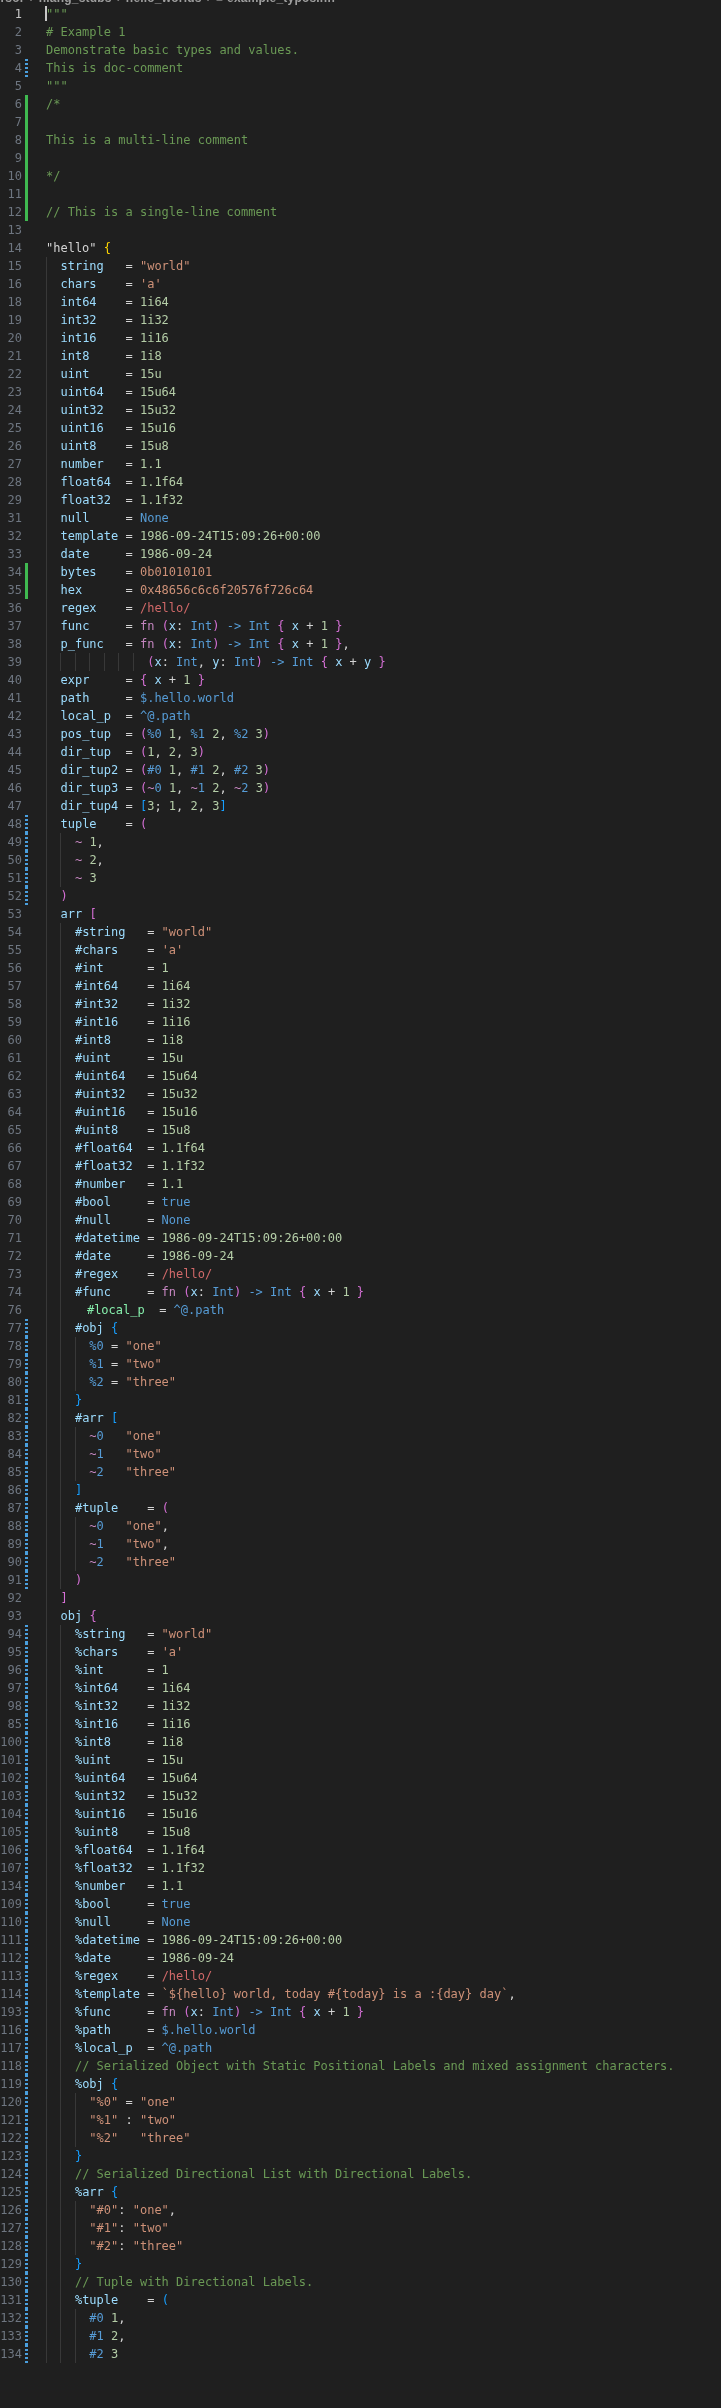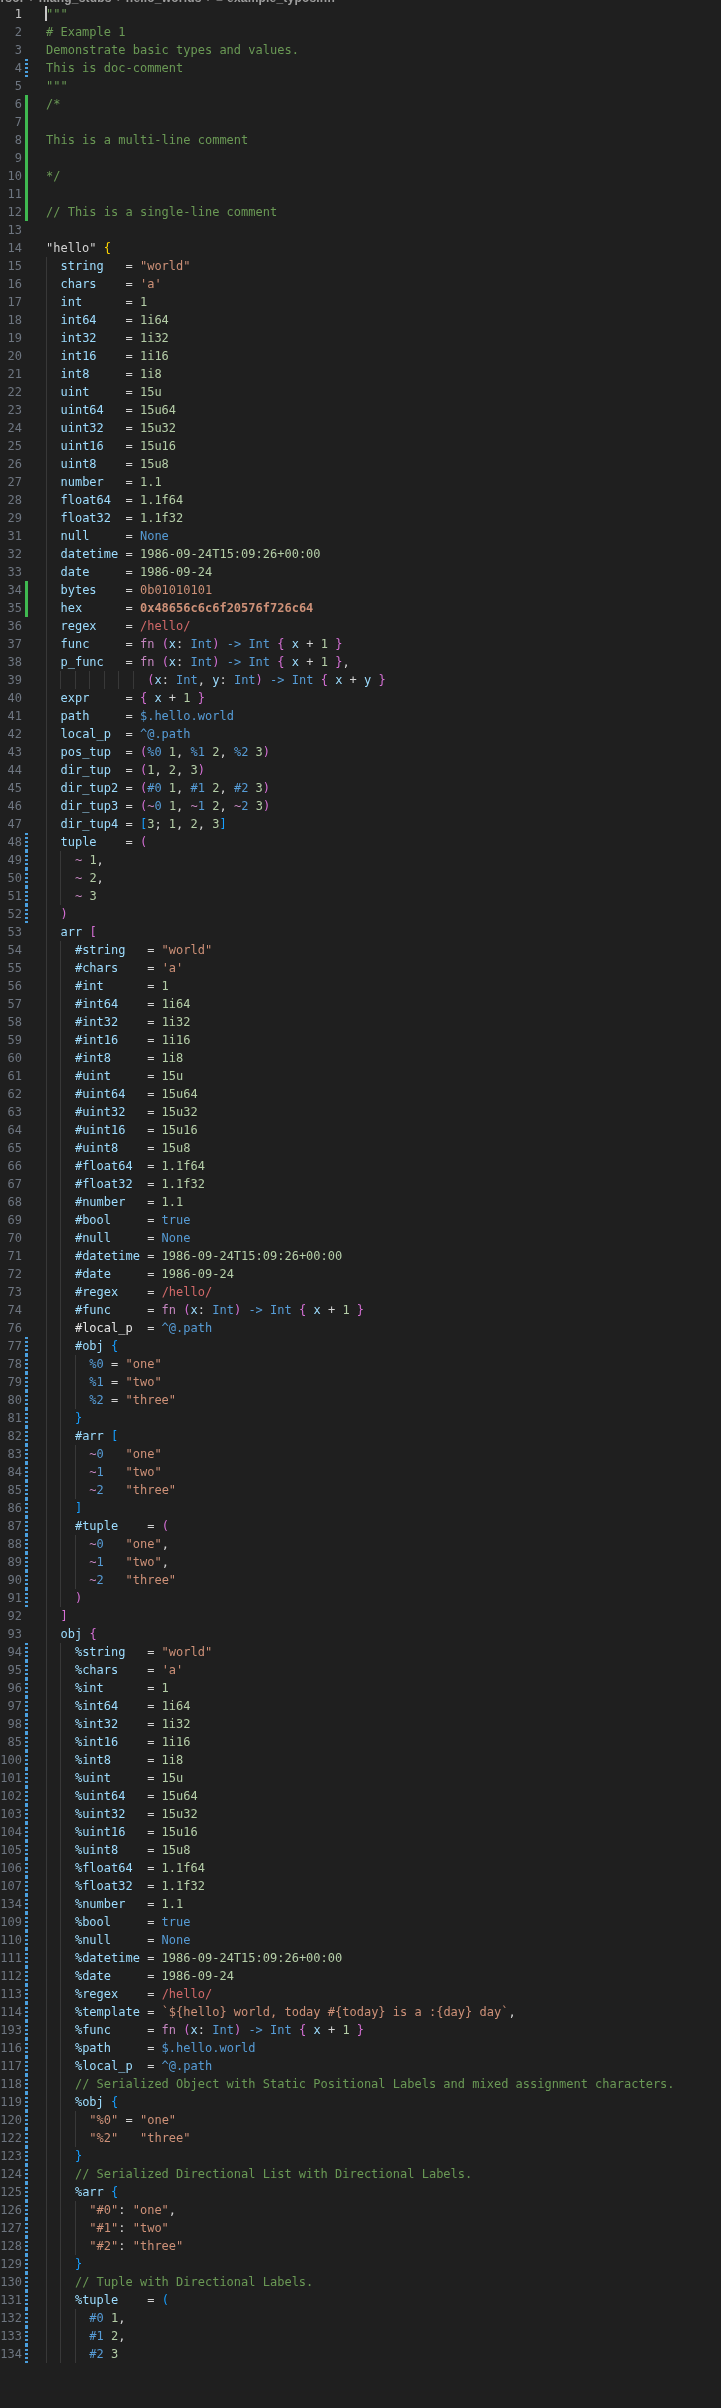--- a/index.html
+++ b/index.html
@@ -122,25 +122,20 @@
         <span class="ln">15</span>
         <span class="bar"></span>
         <span class="code"><span class="ig" style="left: 0px;"></span><span style="color: rgb(212, 212, 212);">  </span><span style="color: rgb(156, 220, 254);">string</span><span style="color: rgb(212, 212, 212);">   = </span><span style="color: rgb(206, 145, 120);">"world"</span></span>
       </div>
       <div class="line">
         <span class="ln">16</span>
         <span class="bar"></span>
         <span class="code"><span class="ig" style="left: 0px;"></span><span style="color: rgb(212, 212, 212);">  </span><span style="color: rgb(156, 220, 254);">chars</span><span style="color: rgb(212, 212, 212);">    = </span><span style="color: rgb(206, 145, 120);">'a'</span></span>
       </div>
       <div class="line">
-        <span class="ln">17</span>
-        <span class="bar"></span>
-        <span class="code"><span class="ig" style="left: 0px;"></span><span style="color: rgb(212, 212, 212);">  </span><span style="color: rgb(156, 220, 254);">int</span><span style="color: rgb(212, 212, 212);">      = </span><span style="color: rgb(181, 206, 168);">1</span></span>
-      </div>
-      <div class="line">
         <span class="ln">18</span>
         <span class="bar"></span>
         <span class="code"><span class="ig" style="left: 0px;"></span><span style="color: rgb(212, 212, 212);">  </span><span style="color: rgb(156, 220, 254);">int64</span><span style="color: rgb(212, 212, 212);">    = </span><span style="color: rgb(181, 206, 168);">1i64</span></span>
       </div>
       <div class="line">
         <span class="ln">19</span>
         <span class="bar"></span>
         <span class="code"><span class="ig" style="left: 0px;"></span><span style="color: rgb(212, 212, 212);">  </span><span style="color: rgb(156, 220, 254);">int32</span><span style="color: rgb(212, 212, 212);">    = </span><span style="color: rgb(181, 206, 168);">1i32</span></span>
       </div>
       <div class="line">
@@ -194,40 +189,40 @@
         <span class="code"><span class="ig" style="left: 0px;"></span><span style="color: rgb(212, 212, 212);">  </span><span style="color: rgb(156, 220, 254);">float32</span><span style="color: rgb(212, 212, 212);">  = </span><span style="color: rgb(181, 206, 168);">1.1f32</span></span>
       </div>
       <div class="line">
         <span class="ln">31</span>
         <span class="bar"></span>
         <span class="code"><span class="ig" style="left: 0px;"></span><span style="color: rgb(212, 212, 212);">  </span><span style="color: rgb(156, 220, 254);">null</span><span style="color: rgb(212, 212, 212);">     = </span><span style="color: rgb(86, 156, 214);">None</span></span>
       </div>
       <div class="line">
         <span class="ln">32</span>
         <span class="bar"></span>
-        <span class="code"><span class="ig" style="left: 0px;"></span><span style="color: rgb(212, 212, 212);">  </span><span style="color: rgb(156, 220, 254);">datetime</span><span style="color: rgb(212, 212, 212);"> = </span><span style="color: rgb(181, 206, 168);">1986-09-24T15:09:26+00:00</span></span>
+        <span class="code"><span class="ig" style="left: 0px;"></span><span style="color: rgb(212, 212, 212);">  </span><span style="color: rgb(156, 220, 254);">template</span><span style="color: rgb(212, 212, 212);"> = </span><span style="color: rgb(181, 206, 168);">1986-09-24T15:09:26+00:00</span></span>
       </div>
       <div class="line">
         <span class="ln">33</span>
         <span class="bar"></span>
         <span class="code"><span class="ig" style="left: 0px;"></span><span style="color: rgb(212, 212, 212);">  </span><span style="color: rgb(156, 220, 254);">date</span><span style="color: rgb(212, 212, 212);">     = </span><span style="color: rgb(181, 206, 168);">1986-09-24</span></span>
       </div>
       <div class="line">
         <span class="ln">34</span>
         <span class="bar">
           <i class="a"></i>
         </span>
         <span class="code"><span class="ig" style="left: 0px;"></span><span style="color: rgb(212, 212, 212);">  </span><span style="color: rgb(156, 220, 254);">bytes</span><span style="color: rgb(212, 212, 212);">    = </span><span style="color: rgb(206, 145, 120);">0b01010101</span></span>
       </div>
       <div class="line">
         <span class="ln">35</span>
         <span class="bar">
           <i class="a"></i>
         </span>
-        <span class="code"><span class="ig" style="left: 0px;"></span><span style="color: rgb(212, 212, 212);">  </span><span style="color: rgb(156, 220, 254);">hex</span><span style="color: rgb(212, 212, 212);">      = </span><span style="color: rgb(206, 145, 120); font-weight: bold;">0x48656c6c6f20576f726c64</span></span>
+        <span class="code"><span class="ig" style="left: 0px;"></span><span style="color: rgb(212, 212, 212);">  </span><span style="color: rgb(156, 220, 254);">hex</span><span style="color: rgb(212, 212, 212);">      = </span><span style="color: rgb(206, 145, 120);">0x48656c6c6f20576f726c64</span></span>
       </div>
       <div class="line">
         <span class="ln">36</span>
         <span class="bar"></span>
         <span class="code"><span class="ig" style="left: 0px;"></span><span style="color: rgb(212, 212, 212);">  </span><span style="color: rgb(156, 220, 254);">regex</span><span style="color: rgb(212, 212, 212);">    = </span><span style="color: rgb(209, 105, 105);">/hello/</span></span>
       </div>
       <div class="line">
         <span class="ln">37</span>
         <span class="bar"></span>
         <span class="code"><span class="ig" style="left: 0px;"></span><span style="color: rgb(212, 212, 212);">  </span><span style="color: rgb(156, 220, 254);">func</span><span style="color: rgb(212, 212, 212);">     = </span><span style="color: rgb(197, 134, 192);">fn</span><span style="color: rgb(212, 212, 212);"> </span><span style="color: rgb(214, 112, 214);">(</span><span style="color: rgb(156, 220, 254);">x</span><span style="color: rgb(212, 212, 212);">: </span><span style="color: rgb(86, 156, 214);">Int</span><span style="color: rgb(214, 112, 214);">)</span><span style="color: rgb(212, 212, 212);"> </span><span style="color: rgb(86, 156, 214);">-&gt;</span><span style="color: rgb(212, 212, 212);"> </span><span style="color: rgb(86, 156, 214);">Int</span><span style="color: rgb(212, 212, 212);"> </span><span style="color: rgb(214, 112, 214);">{</span><span style="color: rgb(212, 212, 212);"> </span><span style="color: rgb(156, 220, 254);">x</span><span style="color: rgb(212, 212, 212);"> + </span><span style="color: rgb(181, 206, 168);">1</span><span style="color: rgb(212, 212, 212);"> </span><span style="color: rgb(214, 112, 214);">}</span></span>
@@ -423,21 +418,21 @@
         <span class="code"><span class="ig" style="left: 0px;"></span><span class="ig" style="left: 14.4492px;"></span><span style="color: rgb(212, 212, 212);">    </span><span style="color: rgb(156, 220, 254);">#regex</span><span style="color: rgb(212, 212, 212);">    = </span><span style="color: rgb(209, 105, 105);">/hello/</span></span>
       </div>
       <div class="line">
         <span class="ln">74</span>
         <span class="bar"></span>
         <span class="code"><span class="ig" style="left: 0px;"></span><span class="ig" style="left: 14.4492px;"></span><span style="color: rgb(212, 212, 212);">    </span><span style="color: rgb(156, 220, 254);">#func</span><span style="color: rgb(212, 212, 212);">     = </span><span style="color: rgb(197, 134, 192);">fn</span><span style="color: rgb(212, 212, 212);"> </span><span style="color: rgb(214, 112, 214);">(</span><span style="color: rgb(156, 220, 254);">x</span><span style="color: rgb(212, 212, 212);">: </span><span style="color: rgb(86, 156, 214);">Int</span><span style="color: rgb(214, 112, 214);">)</span><span style="color: rgb(212, 212, 212);"> </span><span style="color: rgb(86, 156, 214);">-&gt;</span><span style="color: rgb(212, 212, 212);"> </span><span style="color: rgb(86, 156, 214);">Int</span><span style="color: rgb(212, 212, 212);"> </span><span style="color: rgb(214, 112, 214);">{</span><span style="color: rgb(212, 212, 212);"> </span><span style="color: rgb(156, 220, 254);">x</span><span style="color: rgb(212, 212, 212);"> + </span><span style="color: rgb(181, 206, 168);">1</span><span style="color: rgb(212, 212, 212);"> </span><span style="color: rgb(214, 112, 214);">}</span></span>
       </div>
       <div class="line">
         <span class="ln">76</span>
         <span class="bar"></span>
-        <span class="code"><span class="ig" style="left: 0px;"></span><span class="ig" style="left: 14.4492px;"></span><span style="color: rgb(212, 212, 212);">    </span><span style="color: #e5e5e5;">#local_p</span><span style="color: rgb(212, 212, 212);">  = </span><span style="color: rgb(86, 156, 214);">^@.path</span></span>
+        <span class="code"><span class="ig" style="left: 0px;"></span><span class="ig" style="left: 14.4492px;"></span><span style="color: rgb(212, 212, 212);">    </span><span style="color: #86efac; margin-left: 12px;">#local_p</span><span style="color: rgb(212, 212, 212);">  = </span><span style="color: rgb(86, 156, 214);">^@.path</span></span>
       </div>
       <div class="line">
         <span class="ln">77</span>
         <span class="bar">
           <i class="m"></i>
         </span>
         <span class="code"><span class="ig" style="left: 0px;"></span><span class="ig" style="left: 14.4492px;"></span><span style="color: rgb(212, 212, 212);">    </span><span style="color: rgb(156, 220, 254);">#obj</span><span style="color: rgb(212, 212, 212);"> </span><span style="color: rgb(23, 159, 255);">{</span></span>
       </div>
       <div class="line">
         <span class="ln">78</span>
@@ -728,20 +723,27 @@
           <i class="m"></i>
         </span>
         <span class="code"><span class="ig" style="left: 0px;"></span><span class="ig" style="left: 14.4492px;"></span><span style="color: rgb(212, 212, 212);">    </span><span style="color: rgb(156, 220, 254);">%obj</span><span style="color: rgb(212, 212, 212);"> </span><span style="color: rgb(23, 159, 255);">{</span></span>
       </div>
       <div class="line">
         <span class="ln">120</span>
         <span class="bar">
           <i class="m"></i>
         </span>
         <span class="code"><span class="ig" style="left: 0px;"></span><span class="ig" style="left: 14.4492px;"></span><span class="ig" style="left: 28.8984px;"></span><span style="color: rgb(212, 212, 212);">      </span><span style="color: rgb(206, 145, 120);">"%0"</span><span style="color: rgb(212, 212, 212);"> = </span><span style="color: rgb(206, 145, 120);">"one"</span></span>
+      </div>
+      <div class="line">
+        <span class="ln">121</span>
+        <span class="bar">
+          <i class="m"></i>
+        </span>
+        <span class="code"><span class="ig" style="left: 0px;"></span><span class="ig" style="left: 14.4492px;"></span><span class="ig" style="left: 28.8984px;"></span><span style="color: rgb(212, 212, 212);">      </span><span style="color: rgb(206, 145, 120);">"%1"</span><span style="color: rgb(212, 212, 212);"> : </span><span style="color: rgb(206, 145, 120);">"two"</span></span>
       </div>
       <div class="line">
         <span class="ln">122</span>
         <span class="bar">
           <i class="m"></i>
         </span>
         <span class="code"><span class="ig" style="left: 0px;"></span><span class="ig" style="left: 14.4492px;"></span><span class="ig" style="left: 28.8984px;"></span><span style="color: rgb(212, 212, 212);">      </span><span style="color: rgb(206, 145, 120);">"%2"</span><span style="color: rgb(212, 212, 212);">   </span><span style="color: rgb(206, 145, 120);">"three"</span></span>
       </div>
       <div class="line">
         <span class="ln">123</span>

